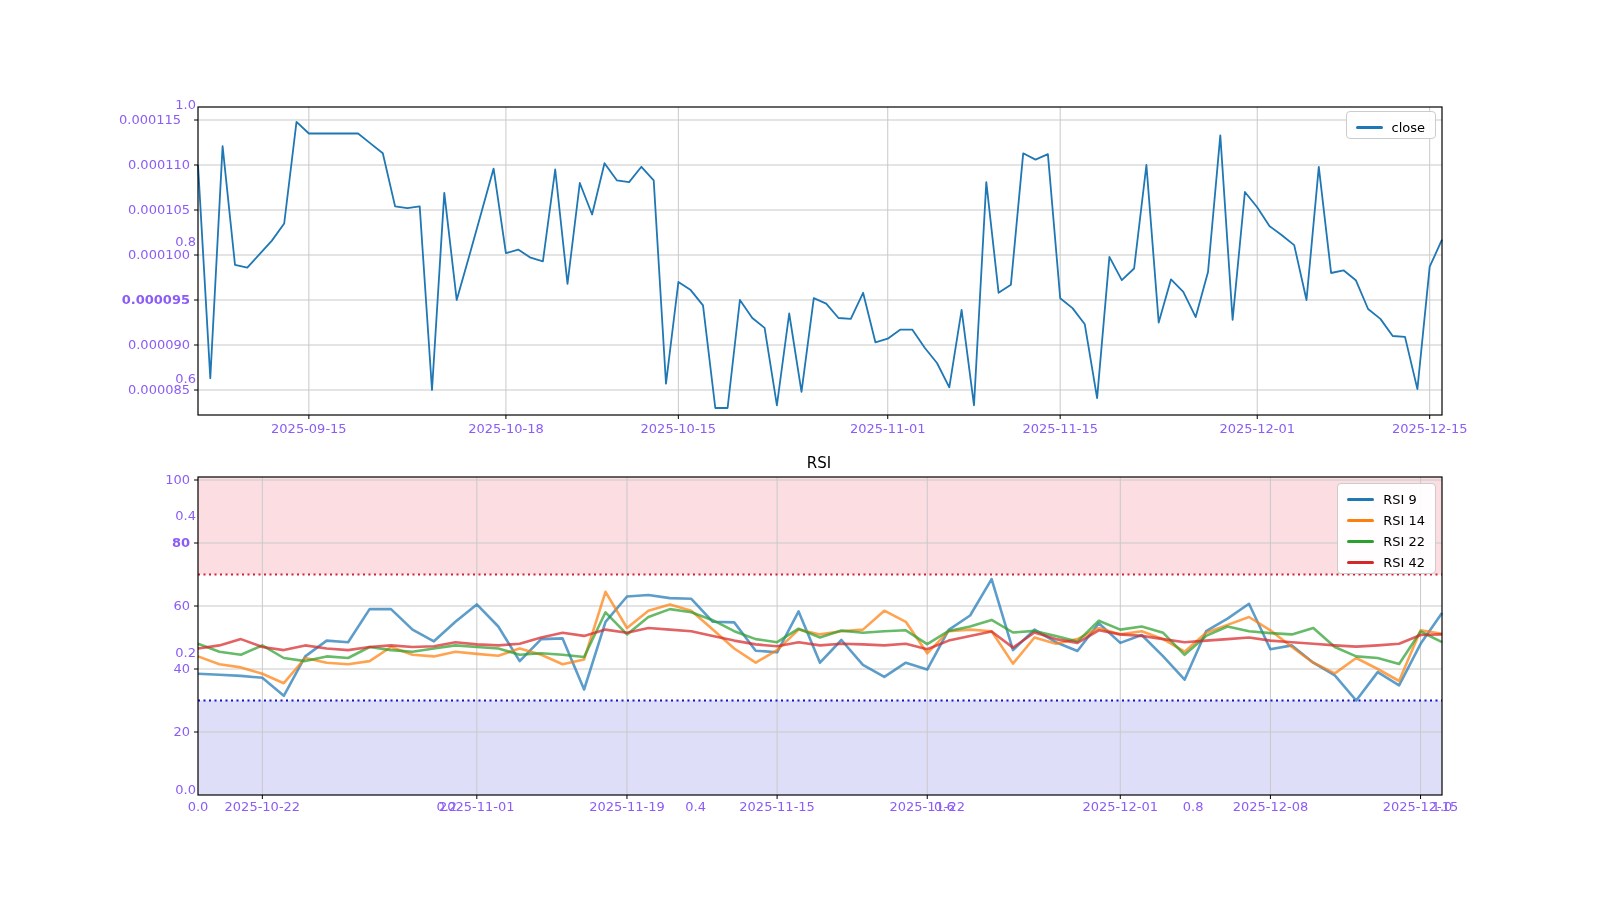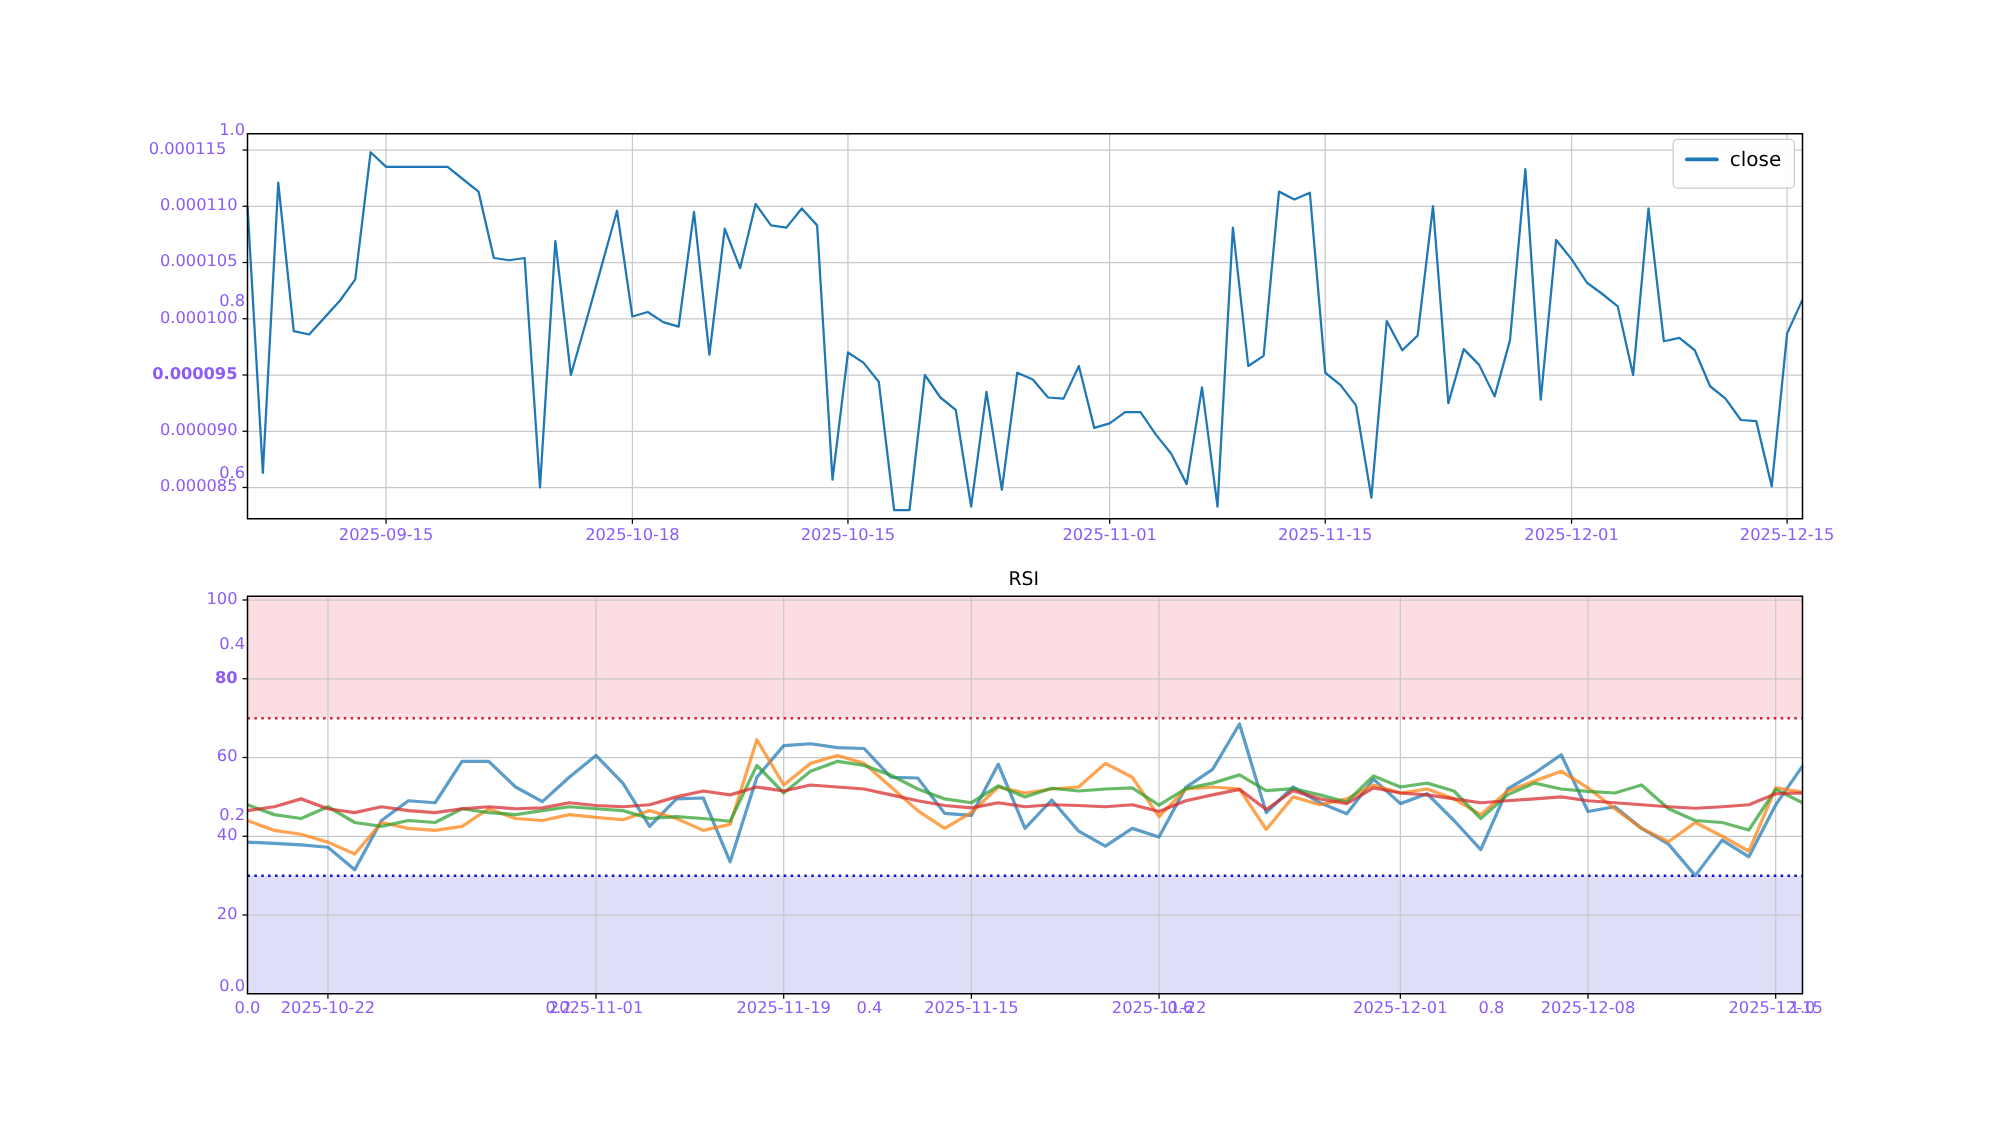--- a/index.html
+++ b/index.html
@@ -3,21 +3,21 @@
 <meta charset="utf-8">
 <style>
   html,body{margin:0;padding:0;background:#ffffff;}
   #figure{position:relative;width:1600px;height:900px;background:#ffffff;overflow:hidden;
           font-family:"DejaVu Sans","Liberation Sans",sans-serif;}
   #chart-svg{position:absolute;left:0;top:0;}
   .tick-label{position:absolute;font-size:13px;color:#8b5cf6;line-height:15px;white-space:nowrap;}
   .ylab{text-align:right;}
   .xlab{text-align:center;}
   .legend{position:absolute;background:rgba(255,255,255,.92);border:1px solid #cccccc;
-          border-radius:4px;padding:5px 10px 12px 9px;font-size:16px;color:#000;}
+          border-radius:4px;padding:5px 10px 0 9px;font-size:13px;color:#000;}
   .legend-row{display:flex;align-items:center;height:21px;}
   .swatch{display:inline-block;width:27px;height:3px;border-radius:1.5px;margin-right:9px;flex:0 0 auto;}
   #watermark{position:absolute;left:670px;top:436px;width:300px;text-align:center;
              font-size:25px;color:#8e8e8e;letter-spacing:1px;}
   #rsi-title{position:absolute;left:769px;top:454px;width:100px;text-align:center;
              font-size:15px;color:#000;}
 </style>
 </head>
 <body>
 
@@ -134,13 +134,31 @@
 
   <div id="rsi-title">RSI</div>
 
   <div class="legend" style="top:111px;right:164px;">
     <div class="legend-row">
       <span class="swatch" style="background: rgb(31, 119, 180);"></span>
       <span>close</span>
     </div>
   </div>
 
+  <div class="legend" style="top:483px;right:164px;">
+    <div class="legend-row">
+      <span class="swatch" style="background: rgb(31, 119, 180);"></span>
+      <span>RSI 9</span>
+    </div>
+    <div class="legend-row">
+      <span class="swatch" style="background: rgb(255, 127, 14);"></span>
+      <span>RSI 14</span>
+    </div>
+    <div class="legend-row">
+      <span class="swatch" style="background: rgb(44, 160, 44);"></span>
+      <span>RSI 22</span>
+    </div>
+    <div class="legend-row">
+      <span class="swatch" style="background: rgb(214, 39, 40);"></span>
+      <span>RSI 42</span>
+    </div>
+  </div>
 </div>
 
 </body></html>

